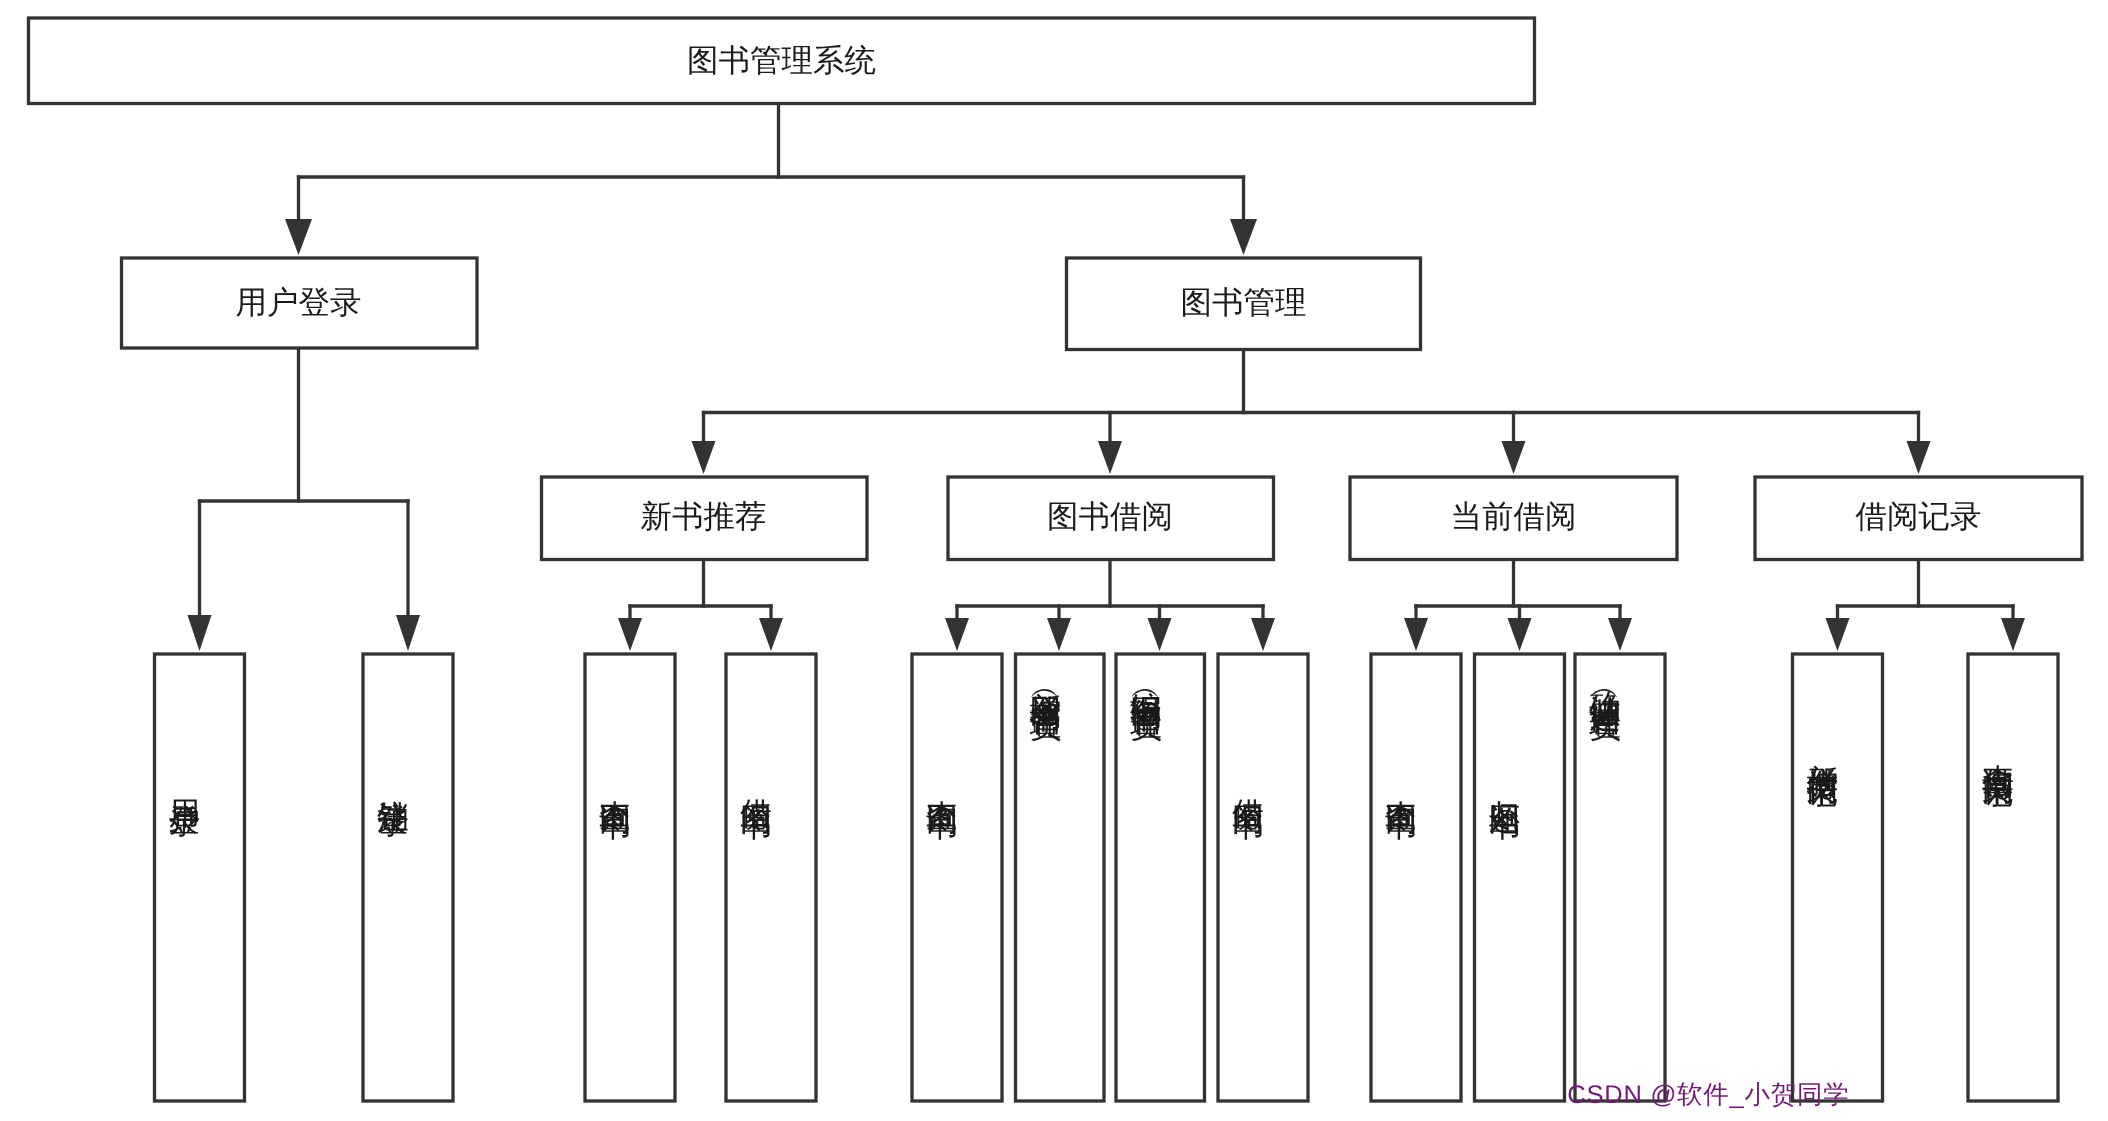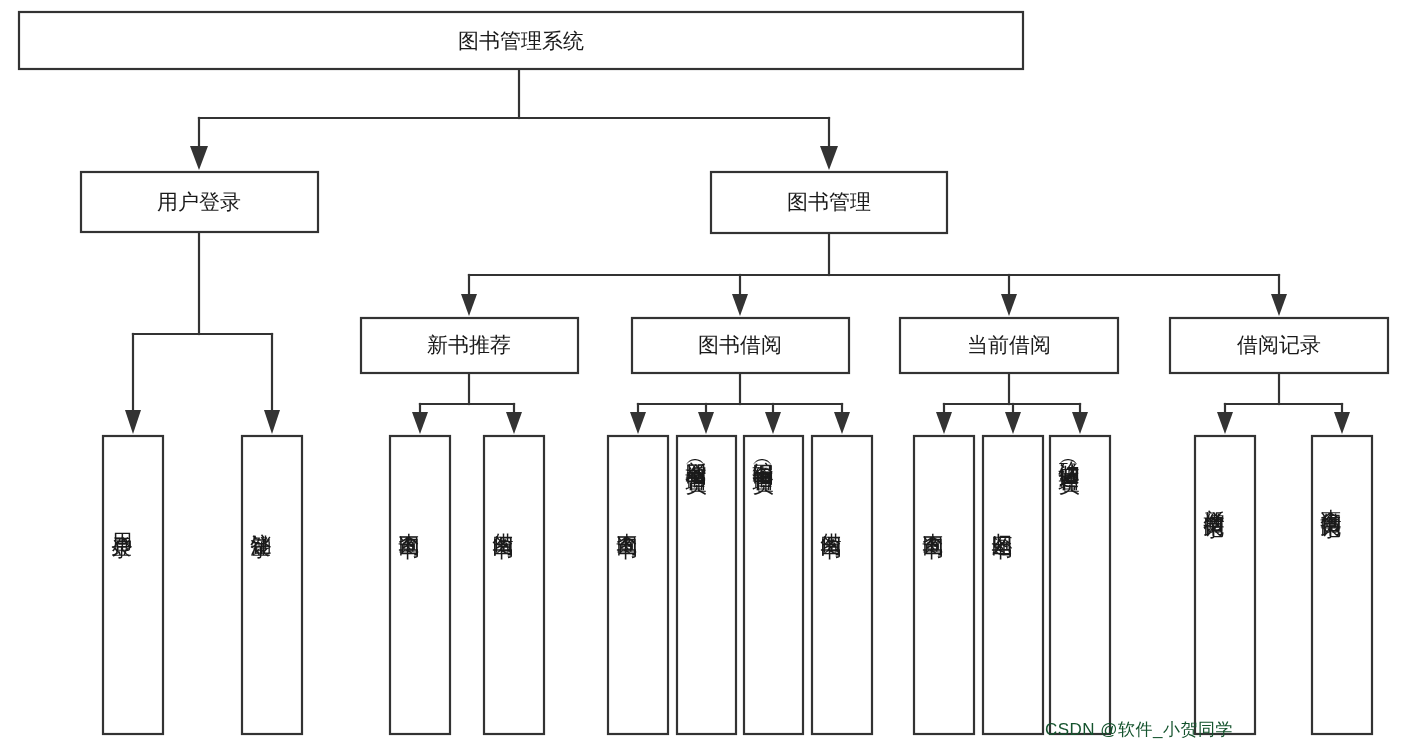--- a/index.html
+++ b/index.html
@@ -59,21 +59,21 @@
     white-space: nowrap;
     pointer-events: none;
     user-select: none;
   }
   .watermark {
     position: absolute;
     right: 12px;
     bottom: 6px;
     font-family: "Liberation Sans", "DejaVu Sans", sans-serif;
     font-size: 17px;
-    color: #14532d;
+    color: #701a75;
     letter-spacing: 0.5px;
     white-space: nowrap;
     user-select: none;
   }
 </style>
 </head>
 <body>
 
 <div id="diagram-root">
 

